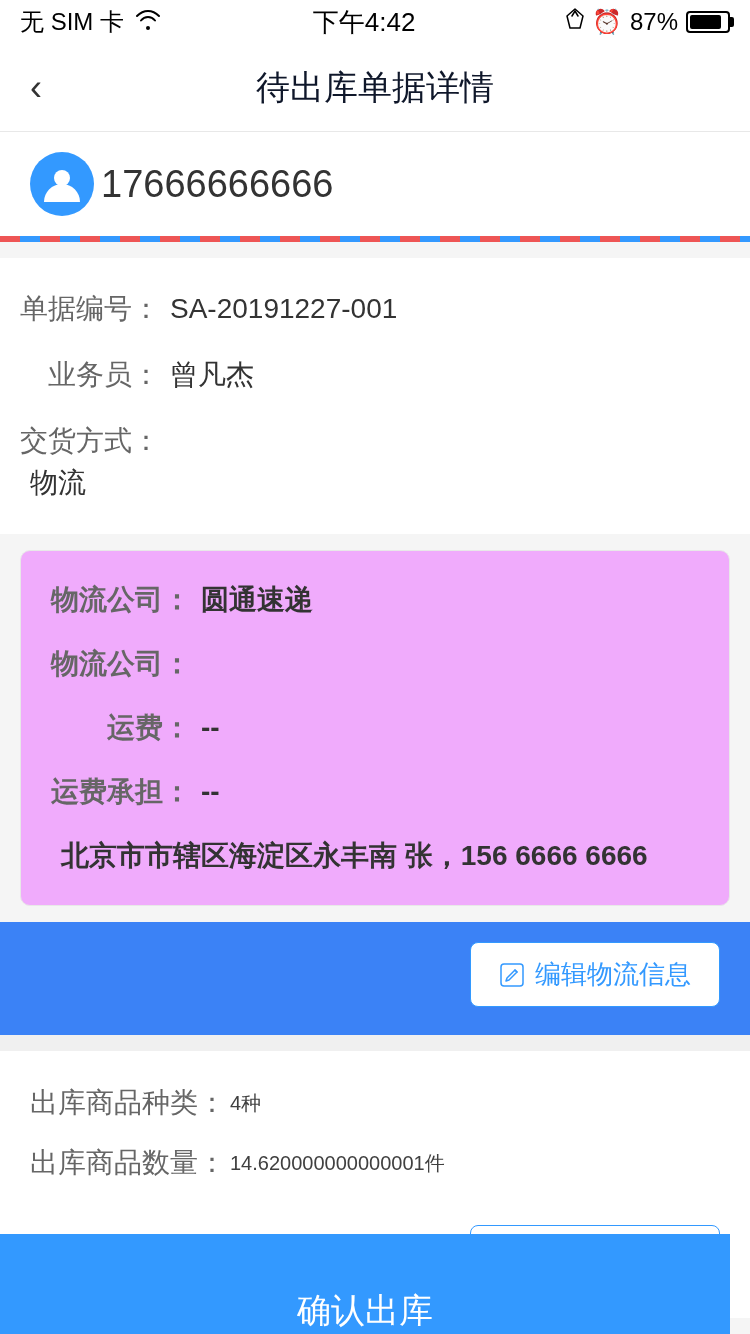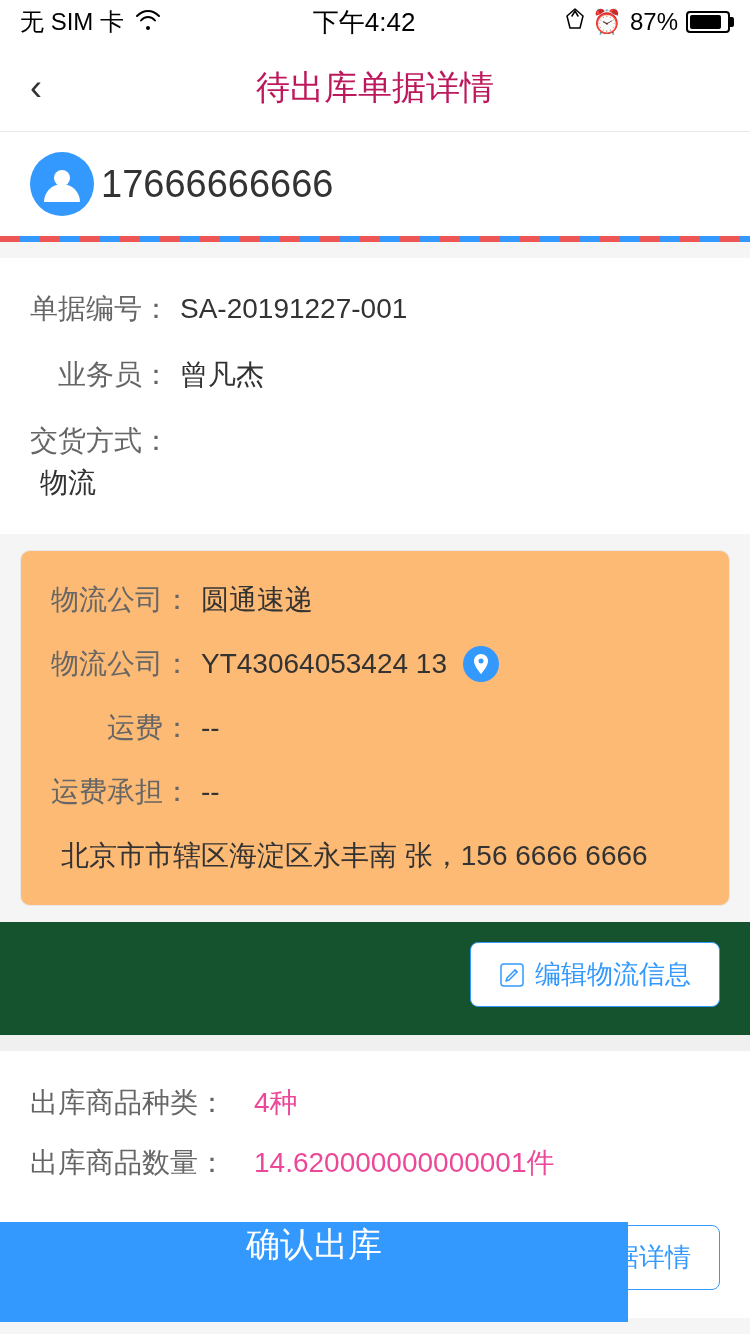--- a/index.html
+++ b/index.html
@@ -82,21 +82,21 @@
     .nav-back {
       position: absolute;
       left: 30px;
       font-size: 36px;
       color: #333;
       cursor: pointer;
     }
     .nav-title {
       font-size: 34px;
       font-weight: 500;
-      color: #be185d;
+      color: #0f172a;
     }
 
     
     .deco-line {
       width: 750px;
       height: 6px;
       background: repeating-linear-gradient(
         90deg,
         #e55 0px, #e55 20px,
         #3399ff 20px, #3399ff 40px
@@ -128,21 +128,21 @@
     .phone-number {
       font-size: 38px;
       font-weight: 500;
       color: #333;
     }
 
     
     .info-section {
       background: #fff;
       margin-top: 16px;
-      padding: 30px 30px;
+      padding: 30px 20px;
     }
     .info-row {
       display: flex;
       align-items: flex-start;
       margin-bottom: 24px;
       line-height: 1.5;
     }
     .info-row:last-child {
       margin-bottom: 0;
       flex-direction: column;
@@ -156,25 +156,26 @@
     }
     .info-value {
       color: #333;
       font-size: 28px;
       margin-left: 10px;
       flex: 1;
     }
 
     
     .logistics-card {
-      background: #fdba74;
+      background: #f0abfc;
       border: 1px solid #e8e8e8;
       border-radius: 10px;
       margin: 16px 20px;
       padding: 28px 30px;
+      font-weight: bold;
     }
     .logistics-row {
       display: flex;
       align-items: flex-start;
       margin-bottom: 22px;
       line-height: 1.5;
     }
     .logistics-row:last-child {
       margin-bottom: 0;
     }
@@ -202,21 +203,21 @@
       border-radius: 50%;
       margin-left: 16px;
       display: flex;
       align-items: center;
       justify-content: center;
       flex-shrink: 0;
     }
 
     
     .edit-btn-container {
-      background: #14532d;
+      background: #3b82f6;
       display: flex;
       justify-content: flex-end;
       padding: 20px 30px 28px;
     }
     .edit-btn {
       border: 1.5px solid #3399ff;
       border-radius: 8px;
       padding: 14px 28px;
       color: #3399ff;
       font-size: 26px;
@@ -247,23 +248,23 @@
       margin-bottom: 0;
     }
     .goods-label {
       color: #666;
       font-size: 28px;
       min-width: 160px;
       text-align: right;
       flex-shrink: 0;
     }
     .goods-value {
-      color: #ec4899;
-      font-size: 28px;
-      margin-left: 28px;
+      color: #404040;
+      font-size: 20px;
+      margin-left: 4px;
     }
 
     
     .view-btn-container {
       background: #fff;
       display: flex;
       justify-content: flex-end;
       padding: 10px 30px 28px;
     }
     .view-btn {
@@ -281,27 +282,27 @@
 
     
     .bottom-spacer {
       height: 180px;
       background: #f5f5f5;
     }
 
     
     .confirm-btn-bar {
       position: fixed;
-      bottom: 12px;
+      bottom: 0;
       left: 0;
-      width: 628px;
+      width: 730px;
       height: 100px;
       background: #3399ff;
       display: flex;
-      align-items: flex-start;
+      align-items: flex-end;
       justify-content: center;
       cursor: pointer;
     }
     .confirm-btn-text {
       color: #fff;
       font-size: 34px;
       font-weight: 500;
     }
   </style>
 </head>
@@ -366,29 +367,20 @@
   </div>
 </div>
 
 <div class="logistics-card">
   <div class="logistics-row">
     <span class="logistics-label">物流公司：</span>
     <span class="logistics-value">圆通速递</span>
   </div>
   <div class="logistics-row">
     <span class="logistics-label">物流公司：</span>
-    <span class="logistics-value tracking-row">
-      <span>YT43064053424 13</span>
-      <span class="location-pin">
-        <svg width="18" height="22" viewBox="0 0 18 22" fill="none">
-          <path d="M9 1C5.1 1 2 4.1 2 8c0 5.5 7 13 7 13s7-7.5 7-13c0-3.9-3.1-7-7-7z" fill="white"></path>
-          <circle cx="9" cy="8" r="2.5" fill="#3399ff"></circle>
-        </svg>
-      </span>
-    </span>
   </div>
   <div class="logistics-row">
     <span class="logistics-label">运费：</span>
     <span class="logistics-value">--</span>
   </div>
   <div class="logistics-row">
     <span class="logistics-label">运费承担：</span>
     <span class="logistics-value">--</span>
   </div>
   <div class="logistics-row">

